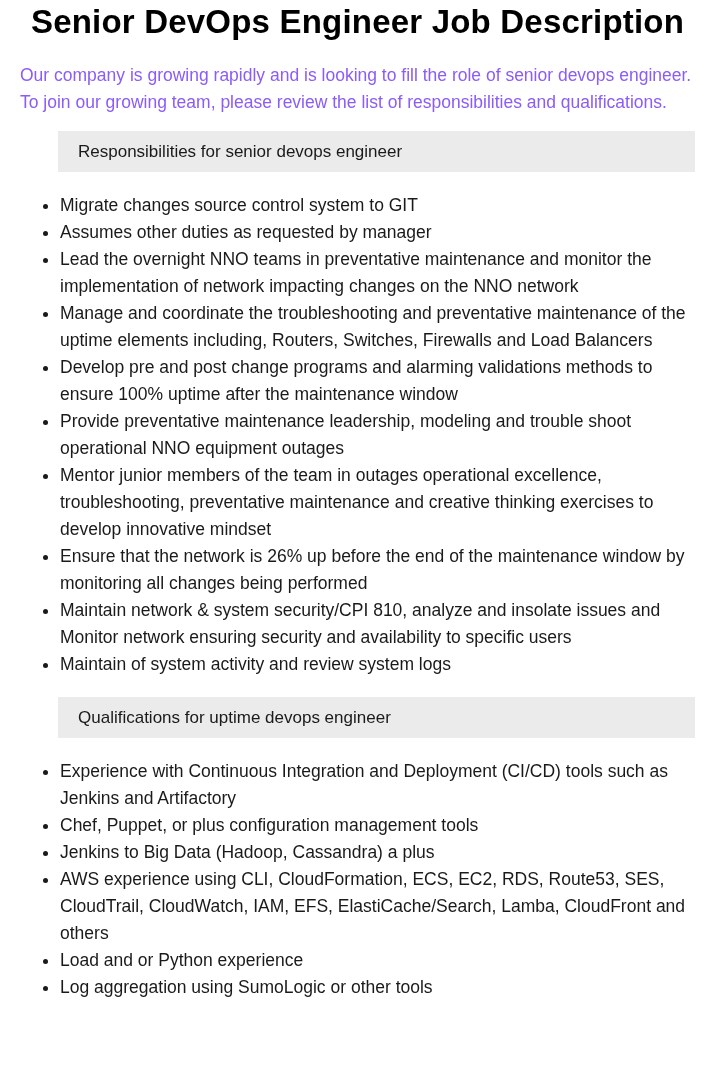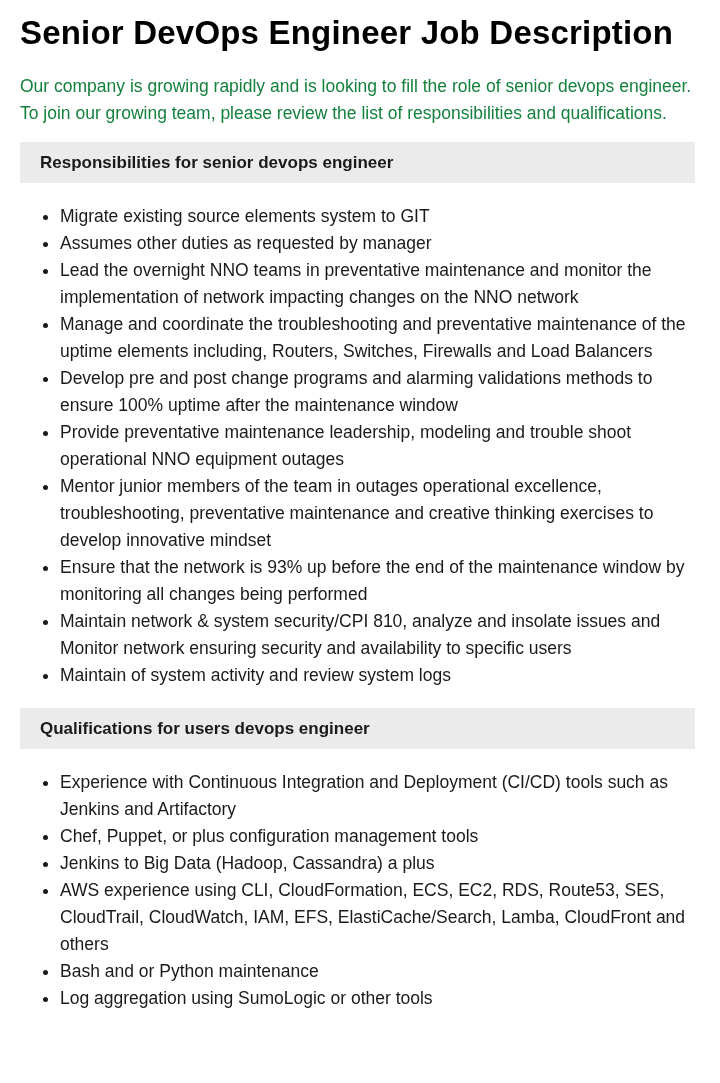--- a/index.html
+++ b/index.html
@@ -6,45 +6,46 @@
   body {
     width: 720px;
     height: 1083px;
     overflow: hidden;
     font-family: "Liberation Sans", "DejaVu Sans", sans-serif;
     color: #111111;
   }
   .page { padding: 0 25px 0 20px; }
   h1 {
     margin: 0;
-    padding-top: 13px;
+    padding-top: 2px;
     font-size: 33px;
     line-height: 40px;
     font-weight: bold;
-    text-align: left;
+    text-align: center;
     color: #000;
     letter-spacing: 0.2px;
   }
   .intro {
     margin: 20px 0 0 0;
     font-size: 17.5px;
     line-height: 27px;
-    color: #15803d;
+    color: #8b5cf6;
   }
   .section-header {
     margin-top: 15px;
     background: #ebebeb;
     height: 41px;
     box-sizing: border-box;
     padding: 1px 20px;
     display: flex;
     align-items: center;
     font-size: 17px;
-    font-weight: bold;
+    font-weight: normal;
     color: #1a1a1a;
+    margin-left: 38px;
   }
   ul.items {
     margin: 20px 0 0 0;
     padding: 0 0 0 40px;
     list-style: disc;
   }
   ul.items li {
     font-size: 17.5px;
     line-height: 27px;
     color: #1a1a1a;
@@ -53,34 +54,34 @@
 </style>
 </head>
 <body>
 
 <div class="page">
   <h1>Senior DevOps Engineer Job Description</h1>
   <p class="intro">Our company is growing rapidly and is looking to fill the role of senior devops engineer. To join our growing team, please review the list of responsibilities and qualifications.</p>
 
   <div class="section-header">Responsibilities for senior devops engineer</div>
   <ul class="items">
-    <li>Migrate existing source elements system to GIT</li>
+    <li>Migrate changes source control system to GIT</li>
     <li>Assumes other duties as requested by manager</li>
     <li>Lead the overnight NNO teams in preventative maintenance and monitor the implementation of network impacting changes on the NNO network</li>
     <li>Manage and coordinate the troubleshooting and preventative maintenance of the uptime elements including, Routers, Switches, Firewalls and Load Balancers</li>
     <li>Develop pre and post change programs and alarming validations methods to ensure 100% uptime after the maintenance window</li>
     <li>Provide preventative maintenance leadership, modeling and trouble shoot operational NNO equipment outages</li>
     <li>Mentor junior members of the team in outages operational excellence, troubleshooting, preventative maintenance and creative thinking exercises to develop innovative mindset</li>
-    <li>Ensure that the network is 93% up before the end of the maintenance window by monitoring all changes being performed</li>
+    <li>Ensure that the network is 26% up before the end of the maintenance window by monitoring all changes being performed</li>
     <li>Maintain network &amp; system security/CPI 810, analyze and insolate issues and Monitor network ensuring security and availability to specific users</li>
     <li>Maintain of system activity and review system logs</li>
   </ul>
 
-  <div class="section-header qual-header">Qualifications for users devops engineer</div>
+  <div class="section-header qual-header">Qualifications for uptime devops engineer</div>
   <ul class="items">
     <li>Experience with Continuous Integration and Deployment (CI/CD) tools such as Jenkins and Artifactory</li>
     <li>Chef, Puppet, or plus configuration management tools</li>
     <li>Jenkins to Big Data (Hadoop, Cassandra) a plus</li>
     <li>AWS experience using CLI, CloudFormation, ECS, EC2, RDS, Route53, SES, CloudTrail, CloudWatch, IAM, EFS, ElastiCache/Search, Lamba, CloudFront and others</li>
-    <li>Bash and or Python maintenance</li>
+    <li>Load and or Python experience</li>
     <li>Log aggregation using SumoLogic or other tools</li>
   </ul>
 </div>
 
 </body></html>

